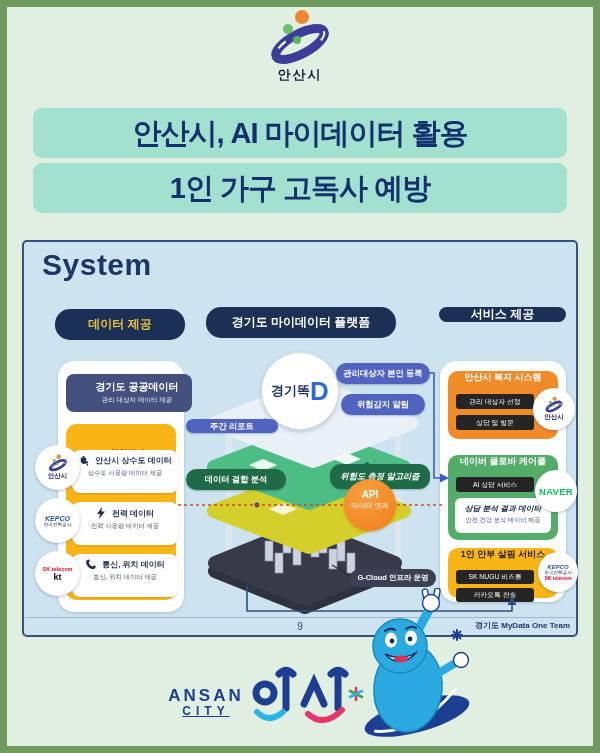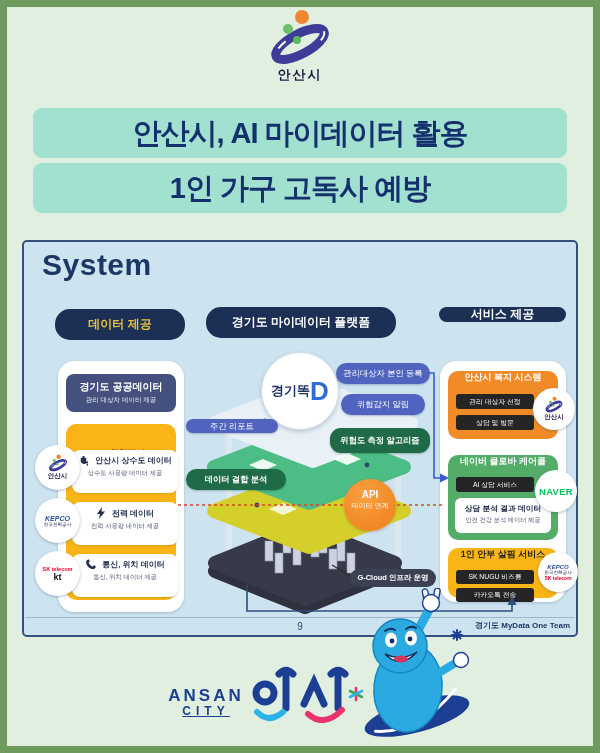--- a/index.html
+++ b/index.html
@@ -28,36 +28,36 @@
   .subcard .t{font-size:8px;font-weight:bold;color:#22304e;}
   .subcard .s{font-size:6.3px;color:#4a566e;margin-top:3px;}
 
   .circle-logo{background:#fff;border-radius:50%;box-shadow:0 1px 3px rgba(40,70,110,.35);display:flex;flex-direction:column;align-items:center;justify-content:center;text-align:center;z-index:6;}
   .c-ansan{font-size:6.5px;font-weight:bold;color:#1a1a4e;}
   .kepco1{font-size:7px;font-weight:bold;font-style:italic;color:#2a52a0;}
   .kepco2{font-size:4.6px;color:#1a1a5e;}
   .skt{font-size:5.5px;color:#ea002c;font-weight:bold;}
   .kt{font-size:9px;color:#111;font-weight:bold;}
 
-  .pill-blue{background:#5063bf;border-radius:11px;color:#fff;font-size:8.3px;font-weight:normal;z-index:7;box-shadow:0 1px 2px rgba(30,50,120,.3);}
+  .pill-blue{background:#5063bf;border-radius:11px;color:#fff;font-size:8.3px;font-weight:bold;z-index:7;box-shadow:0 1px 2px rgba(30,50,120,.3);}
   .pill-green{background:#1f6b47;border-radius:11px;color:#fff;font-size:8.3px;font-weight:bold;z-index:7;box-shadow:0 1px 2px rgba(10,60,40,.3);}
   .api-circle{border-radius:50%;background:radial-gradient(circle at 40% 30%,#f9a03f,#ef7d1a);color:#fff;text-align:center;z-index:7;box-shadow:0 1px 3px rgba(150,70,0,.4);}
   .api-circle .l1{font-size:10px;font-weight:bold;margin-top:10px;}
   .api-circle .l2{font-size:7px;margin-top:1px;}
   .gcloud{background:#3b4053;border-radius:9px;color:#fff;font-size:7.5px;font-weight:bold;z-index:7;}
 
   .gg-circle{background:#fff;border:1px solid #d9dee4;border-radius:50%;box-shadow:0 2px 4px rgba(40,70,110,.25);z-index:6;display:flex;align-items:center;justify-content:center;}
   .gg-circle .k{font-size:13px;font-weight:bold;color:#1d3160;}
   .gg-circle .d{font-size:26px;font-weight:bold;color:#2f6bd8;line-height:1;}
 
   .svcbox{border-radius:10px;text-align:center;z-index:5;}
   .svcbox .title{font-size:9px;font-weight:bold;}
   .dark-btn{background:#252525;border-radius:3px;color:#fff;font-size:6.8px;display:flex;align-items:center;justify-content:center;z-index:6;}
   .greensub{background:#fff;border-radius:6px;text-align:center;padding-top:5px;z-index:6;}
-  .greensub .t{font-size:7.8px;font-weight:bold;color:#22304e;}
+  .greensub .t{font-size:7.8px;font-weight:bold;color:#22304e;font-style:italic;}
   .greensub .s{font-size:6.2px;color:#4a566e;margin-top:2px;}
   .naver{font-size:9.5px;font-weight:800;color:#03c75a;letter-spacing:0.3px;}
 
   .foot-sep{background:#9db7cc;height:1px;z-index:5;}
   .foot-num{font-size:10px;color:#2b4a75;text-align:center;z-index:5;}
   .foot-team{font-size:8px;font-weight:bold;color:#1e3765;text-align:right;z-index:5;}
 
   .ansan-word{color:#1c3f94;font-weight:800;text-align:center;z-index:35;}
   .top-city{font-size:13px;font-weight:bold;color:#1a1a40;text-align:center;letter-spacing:2px;}
   svg{display:block;}
@@ -132,21 +132,21 @@
         <circle cx="70" cy="76" r="2.4"></circle>
         <circle cx="172" cy="120" r="2.4"></circle>
         <circle cx="62" cy="160" r="2.4"></circle>
         <circle cx="160" cy="162" r="2.4"></circle>
         <circle cx="120" cy="74" r="2.4"></circle>
       </g>
 </svg>
 </div>
 
 <div class="abs white-col" style="left:58px;top:361px;width:126px;height:251px;z-index:5;"></div>
-<div class="abs navybox" style="left:66px;top:374px;width:110px;height:38px;z-index:6;">
+<div class="abs navybox" style="left:66px;top:374px;width:110px;height:38px;z-index:6;padding-left:16px;">
   <div class="t">경기도 공공데이터</div>
   <div class="s">관리 대상자 데이터 제공</div>
 </div>
 <div class="abs yellowbox" style="left:66px;top:424px;width:110px;height:176px;z-index:5;">
   <div class="risk-hdr" style="margin-top:23px;">
     <svg width="10" height="10" viewBox="0 0 12 12">
       <path d="M2,9 a4,4 0 0 1 8,0 z" fill="#d63c2e"></path>
         <rect x="1" y="9" width="10" height="2" rx="1" fill="#8c2418"></rect>
       <line x1="6" y1="1" x2="6" y2="2.6" stroke="#d63c2e" stroke-width="1"></line>
         <line x1="1.6" y1="3" x2="2.8" y2="4" stroke="#d63c2e" stroke-width="1"></line>
@@ -245,21 +245,21 @@
   <line x1="352" y1="577" x2="332" y2="565" stroke="#2b2b2b" stroke-width="1.2"></line>
 </svg>
 
 <div class="abs gg-circle" style="left:261px;top:352px;width:76px;height:76px;">
   <span class="k">경기똑</span>
   <span class="d">D</span>
 </div>
 <div class="abs pill-blue flexc" style="left:336px;top:363px;width:94px;height:21px;">관리대상자 본인 등록</div>
 <div class="abs pill-blue flexc" style="left:341px;top:394px;width:84px;height:21px;">위험감지 알림</div>
 <div class="abs pill-blue flexc" style="left:186px;top:419px;width:92px;height:14px;">주간 리포트</div>
-<div class="abs pill-green flexc" style="left:330px;top:428px;width:100px;height:25px;">위험도 측정 알고리즘</div>
+<div class="abs pill-green flexc" style="left:330px;top:464px;width:100px;height:25px;font-style:italic;">위험도 측정 알고리즘</div>
 <div class="abs pill-green flexc" style="left:186px;top:469px;width:100px;height:21px;">데이터 결합 분석</div>
 <div class="abs api-circle" style="left:344px;top:479px;width:52px;height:52px;">
   <div class="l1">API</div>
   <div class="l2">데이터 연계</div>
 </div>
 <div class="abs gcloud flexc" style="left:350px;top:569px;width:86px;height:18px;">G-Cloud 인프라 운영</div>
 
 <div class="abs foot-sep" style="left:25px;top:617px;width:550px;"></div>
 <div class="abs foot-num" style="left:290px;top:621px;width:20px;">9</div>
 <div class="abs foot-team" style="left:425px;top:620px;width:145px;">경기도 MyData One Team</div>

